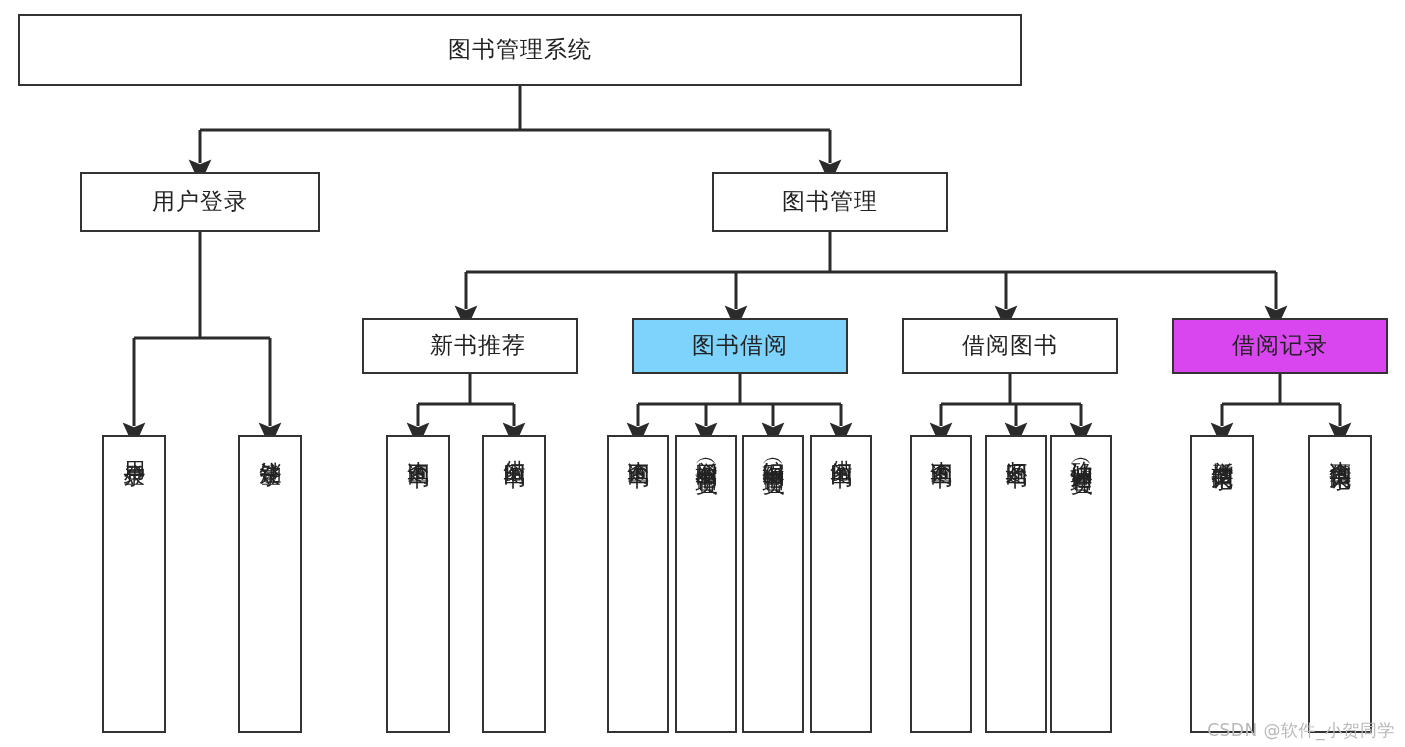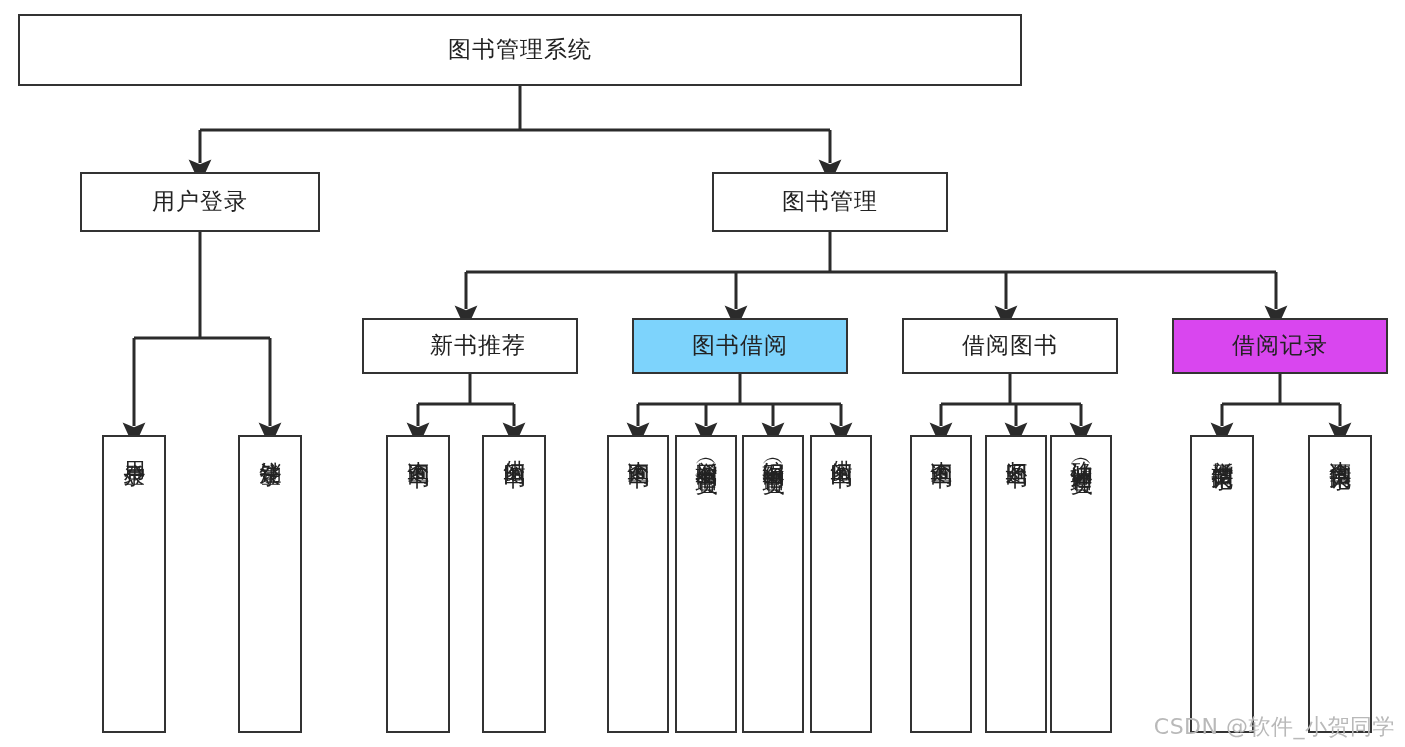--- a/index.html
+++ b/index.html
@@ -55,21 +55,21 @@
   }
   .leaf-box {
     align-items: flex-start;
     justify-content: center;
     padding-top: 6px;
   }
   .watermark {
     position: absolute;
     right: 10px;
     bottom: 5px;
-    font-size: 22px;
+    font-size: 17px;
     color: #b9b9b9;
     white-space: nowrap;
     letter-spacing: 0.5px;
     pointer-events: none;
     text-align: right;
   }
 </style>
 </head>
 <body>
 

